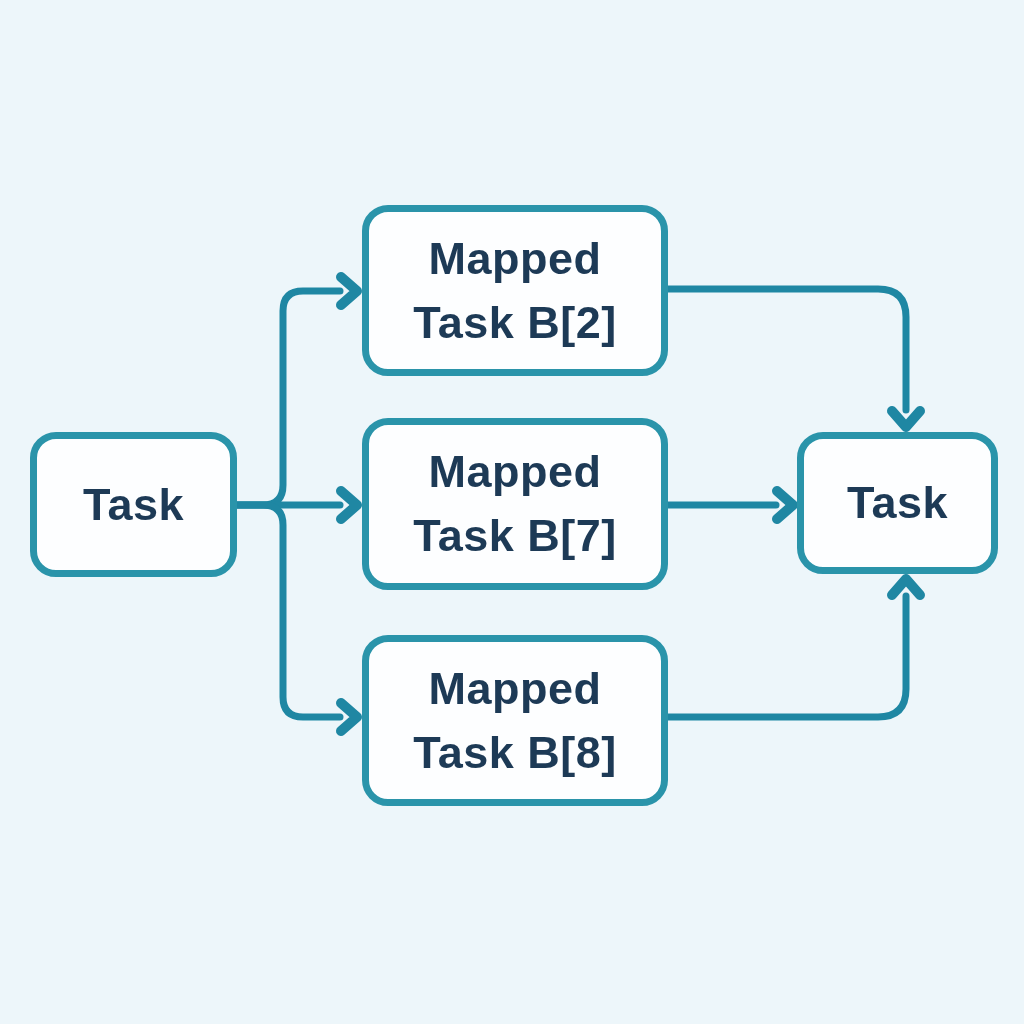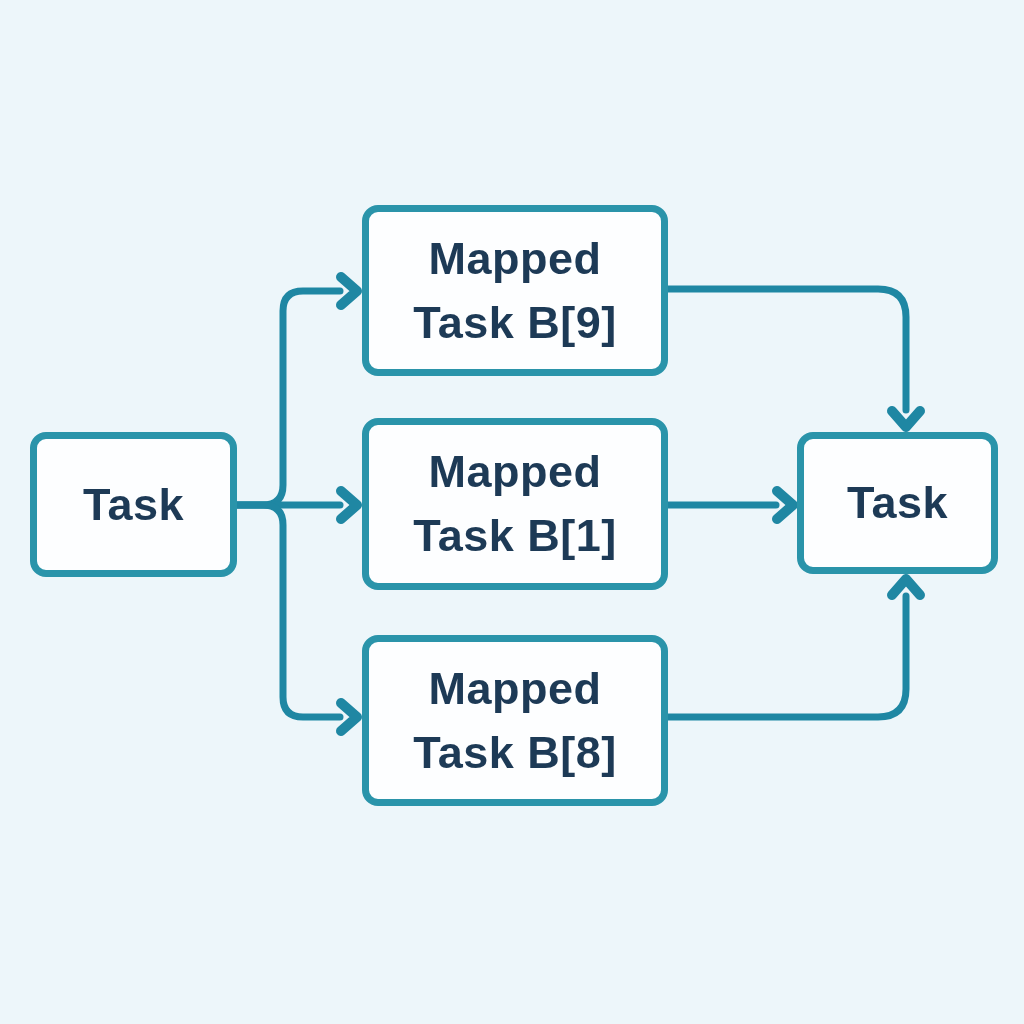--- a/index.html
+++ b/index.html
@@ -29,21 +29,21 @@
     fill: none;
     stroke: var(--connector);
     stroke-width: 10;
     stroke-linecap: round;
     stroke-linejoin: round;
   }
   .node {
     position: absolute;
     background: var(--node-fill);
     border: 7px solid var(--node-border);
-    border-radius: 16px;
+    border-radius: 26px;
     display: flex;
     align-items: center;
     justify-content: center;
     text-align: center;
     color: var(--text);
     font-weight: bold;
     font-size: 45px;
     line-height: 1.42;
     letter-spacing: 0.5px;
   }
@@ -79,28 +79,28 @@
     <polyline class="arrowhead" points="892,595 906,579 920,595"></polyline>
   </svg>
 
   <div class="node node-task-left">
     <span>Task</span>
   </div>
 
   <div class="node node-mapped-b0">
     <span>
       <span>Mapped</span><br>
-      <span>Task B[9]</span>
+      <span>Task B[2]</span>
     </span>
   </div>
 
   <div class="node node-mapped-b1">
     <span>
       <span>Mapped</span><br>
-      <span>Task B[1]</span>
+      <span>Task B[7]</span>
     </span>
   </div>
 
   <div class="node node-mapped-b2">
     <span>
       <span>Mapped</span><br>
       <span>Task B[8]</span>
     </span>
   </div>
 

